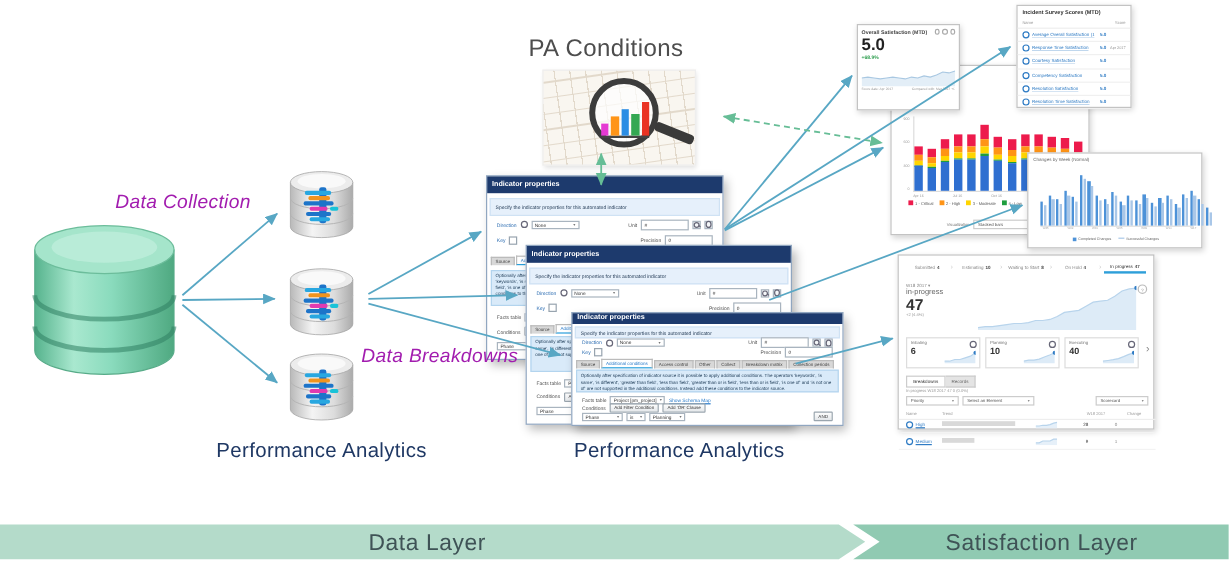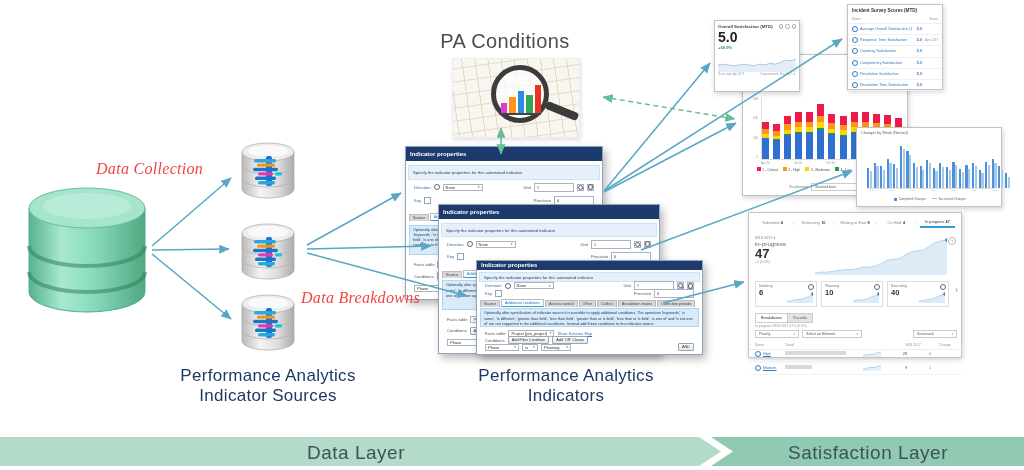--- a/index.html
+++ b/index.html
@@ -1,20 +1,20 @@
 <!DOCTYPE html>
 <html><head>
 <meta charset="utf-8">
 <style>
   html,body{margin:0;padding:0;background:#fff;}
   body{width:1024px;height:470px;position:relative;overflow:hidden;
        font-family:"Liberation Sans", sans-serif;color:#333;}
   .abs{position:absolute;}
   
-  .lbl-italic{font-style:italic;font-size:16px;color:#ef4444;letter-spacing:.3px;font-family:Liberation Serif, serif;}
+  .lbl-italic{font-style:italic;font-size:16px;color:#a21caf;letter-spacing:.3px;}
   .lbl-navy{font-size:17px;color:#1f3864;text-align:center;line-height:20px;letter-spacing:.3px;}
   .lbl-pab{font-size:20px;color:#4d4d4d;text-align:center;letter-spacing:.4px;}
   
   .banner-text{font-size:19px;color:#3f5356;letter-spacing:.5px;text-align:center;}
   
   .pa-img{background:#f9f6f0;border:1px solid #eee;box-shadow:1px 2px 4px rgba(0,0,0,.12);overflow:hidden;}
   .pa-grid{position:absolute;left:-20%;top:-20%;width:140%;height:140%;transform:rotate(-8deg);
     background-image:repeating-linear-gradient(0deg,#ddd2c2 0 1px,transparent 1px 13px),
                      repeating-linear-gradient(90deg,#ddd2c2 0 1px,transparent 1px 13px);opacity:.8;}
   .pa-lens{position:absolute;left:38px;top:6px;width:58px;height:58px;border:5px solid #3c3c3c;border-radius:50%;
@@ -160,25 +160,23 @@
   <use href="#dbicon" x="236" y="292"></use>
 
   <polygon points="0,437 699,437 721,451.5 699,466 0,466" fill="#b4dbca"></polygon>
   <polygon points="711,437 1024,437 1024,466 711,466 733,451.5" fill="#90cab2"></polygon>
 </svg>
 
 <div class="abs lbl-italic" style="left:96px;top:160px;z-index:2;">Data Collection</div>
 <div class="abs lbl-italic" style="left:301px;top:289px;z-index:14;">Data Breakdowns</div>
 <div class="abs lbl-navy" style="left:158px;top:366px;width:220px;z-index:2;">
   <div>Performance Analytics</div>
-  <div>Indicator Sources</div>
 </div>
 <div class="abs lbl-navy" style="left:446px;top:366px;width:240px;z-index:2;">
   <div>Performance Analytics</div>
-  <div>Indicators</div>
 </div>
 <div class="abs lbl-pab" style="left:425px;top:30px;width:160px;z-index:2;">PA Conditions</div>
 
 <div class="abs banner-text" style="left:0;top:442px;width:712px;z-index:3;">Data Layer</div>
 <div class="abs banner-text" style="left:712px;top:442px;width:312px;z-index:3;">Satisfaction Layer</div>
 
 <div class="abs pa-img" style="left:452px;top:58px;width:126px;height:78px;z-index:4;">
   <div class="pa-grid"></div>
   <div class="pa-lens"></div>
   <div class="pa-bars">

